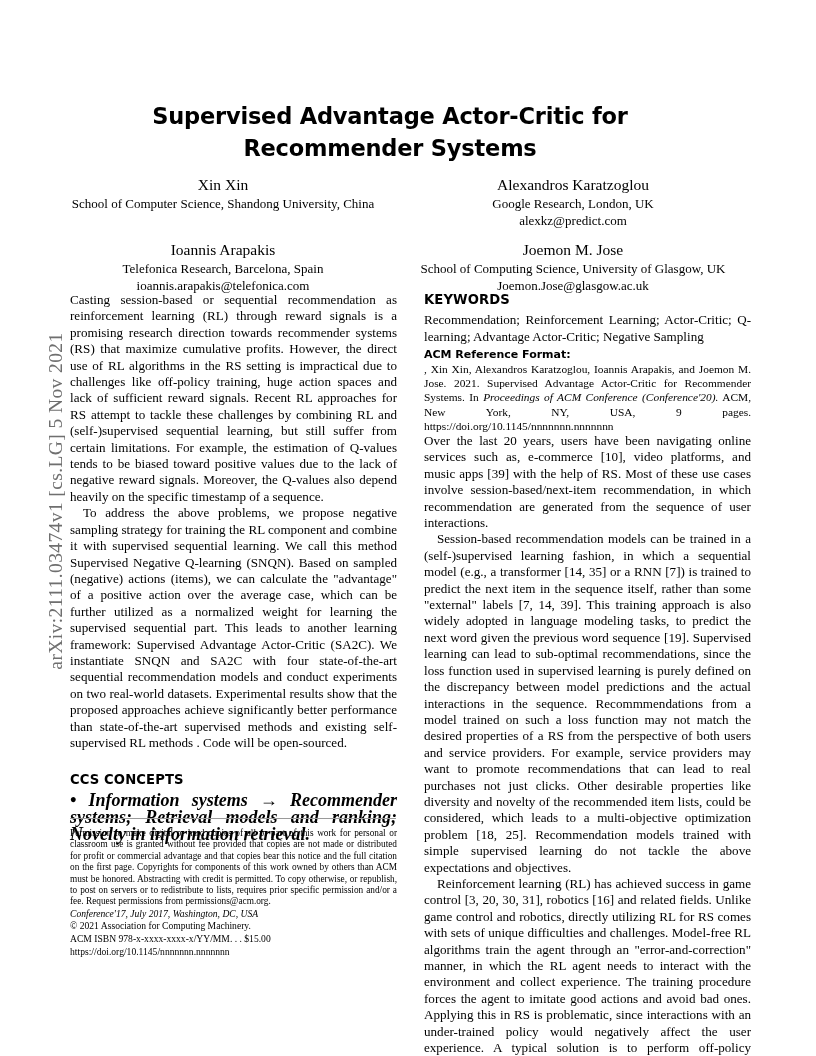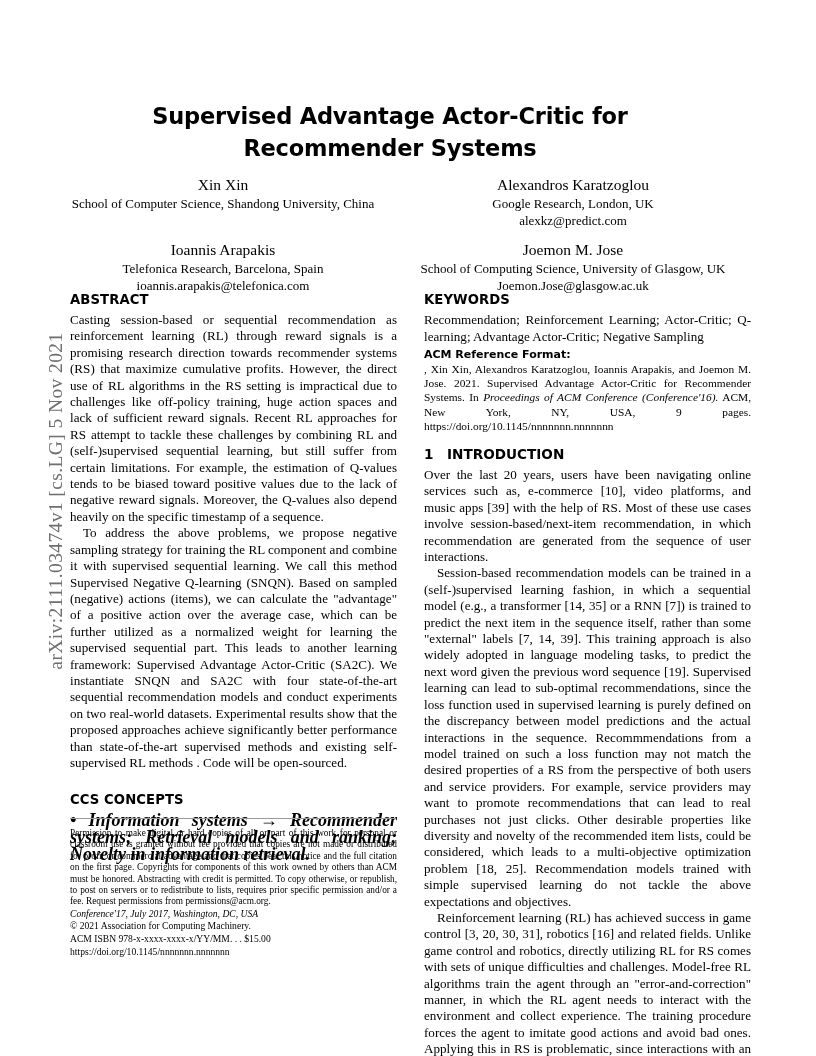--- a/index.html
+++ b/index.html
@@ -203,34 +203,32 @@
       <div class="author-email">ioannis.arapakis@telefonica.com</div>
     </div>
     <div class="author-cell">
       <div class="author-name">Joemon M. Jose</div>
       <div class="author-affil">School of Computing Science, University of Glasgow, UK</div>
       <div class="author-email">Joemon.Jose@glasgow.ac.uk</div>
     </div>
   </div>
 
   <div class="column" id="col-left">
-    <h2 class="sec-head">ABSTRACT</h2>
     <p class="body">Casting session-based or sequential recommendation as reinforcement learning (RL) through reward signals is a promising research direction towards recommender systems (RS) that maximize cumulative profits. However, the direct use of RL algorithms in the RS setting is impractical due to challenges like off-policy training, huge action spaces and lack of sufficient reward signals. Recent RL approaches for RS attempt to tackle these challenges by combining RL and (self-)supervised sequential learning, but still suffer from certain limitations. For example, the estimation of Q-values tends to be biased toward positive values due to the lack of negative reward signals. Moreover, the Q-values also depend heavily on the specific timestamp of a sequence.</p>
     <p class="body indent">To address the above problems, we propose negative sampling strategy for training the RL component and combine it with supervised sequential learning. We call this method Supervised Negative Q-learning (SNQN). Based on sampled (negative) actions (items), we can calculate the "advantage" of a positive action over the average case, which can be further utilized as a normalized weight for learning the supervised sequential part. This leads to another learning framework: Supervised Advantage Actor-Critic (SA2C). We instantiate SNQN and SA2C with four state-of-the-art sequential recommendation models and conduct experiments on two real-world datasets. Experimental results show that the proposed approaches achieve significantly better performance than state-of-the-art supervised methods and existing self-supervised RL methods . Code will be open-sourced.</p>
     <div class="gap-lg"></div>
     <h2 class="sec-head">CCS CONCEPTS</h2>
     <p class="ccs">• Information systems → Recommender systems; Retrieval models and ranking; Novelty in information retrieval.</p>
   </div>
 
   <div class="column" id="col-right">
     <h2 class="sec-head">KEYWORDS</h2>
     <p class="kw">Recommendation; Reinforcement Learning; Actor-Critic; Q-learning; Advantage Actor-Critic; Negative Sampling</p>
     <div class="ref-label">ACM Reference Format:</div>
-    <p class="refbody"><span>, Xin Xin, Alexandros Karatzoglou, Ioannis Arapakis, and Joemon M. Jose. 2021. Supervised Advantage Actor-Critic for Recommender Systems. In </span><i>Proceedings of ACM Conference (Conference'16).</i><span> ACM, New York, NY, USA, 9 pages. https://doi.org/10.1145/nnnnnnn.nnnnnnn</span></p>
-    <h2 class="num-head"><span class="secnum">1</span><span>INTRODUCTION</span></h2>
+    <p class="refbody"><span>, Xin Xin, Alexandros Karatzoglou, Ioannis Arapakis, and Joemon M. Jose. 2021. Supervised Advantage Actor-Critic for Recommender Systems. In </span><i>Proceedings of ACM Conference (Conference'20).</i><span> ACM, New York, NY, USA, 9 pages. https://doi.org/10.1145/nnnnnnn.nnnnnnn</span></p>
     <p class="body">Over the last 20 years, users have been navigating online services such as, e-commerce [10], video platforms, and music apps [39] with the help of RS. Most of these use cases involve session-based/next-item recommendation, in which recommendation are generated from the sequence of user interactions.</p>
     <p class="body indent">Session-based recommendation models can be trained in a (self-)supervised learning fashion, in which a sequential model (e.g., a transformer [14, 35] or a RNN [7]) is trained to predict the next item in the sequence itself, rather than some "external" labels [7, 14, 39]. This training approach is also widely adopted in language modeling tasks, to predict the next word given the previous word sequence [19]. Supervised learning can lead to sub-optimal recommendations, since the loss function used in supervised learning is purely defined on the discrepancy between model predictions and the actual interactions in the sequence. Recommmendations from a model trained on such a loss function may not match the desired properties of a RS from the perspective of both users and service providers. For example, service providers may want to promote recommendations that can lead to real purchases not just clicks. Other desirable properties like diversity and novelty of the recommended item lists, could be considered, which leads to a multi-objective optimization problem [18, 25]. Recommendation models trained with simple supervised learning do not tackle the above expectations and objectives.</p>
     <p class="body indent">Reinforcement learning (RL) has achieved success in game control [3, 20, 30, 31], robotics [16] and related fields. Unlike game control and robotics, directly utilizing RL for RS comes with sets of unique difficulties and challenges. Model-free RL algorithms train the agent through an "error-and-correction" manner, in which the RL agent needs to interact with the environment and collect experience. The training procedure forces the agent to imitate good actions and avoid bad ones. Applying this in RS is problematic, since interactions with an under-trained policy would negatively affect the user experience. A typical solution is to perform off-policy learning from the logged implicit feedback data [1, 37]. This entails</p>
   </div>
 
   <div id="copyright">
     <div id="copyright-rule"></div>
     <p class="cc">Permission to make digital or hard copies of all or part of this work for personal or classroom use is granted without fee provided that copies are not made or distributed for profit or commercial advantage and that copies bear this notice and the full citation on the first page. Copyrights for components of this work owned by others than ACM must be honored. Abstracting with credit is permitted. To copy otherwise, or republish, to post on servers or to redistribute to lists, requires prior specific permission and/or a fee. Request permissions from permissions@acm.org.</p>
     <p class="cc-italic">Conference'17, July 2017, Washington, DC, USA</p>
     <p class="cc-plain">© 2021 Association for Computing Machinery.</p>

